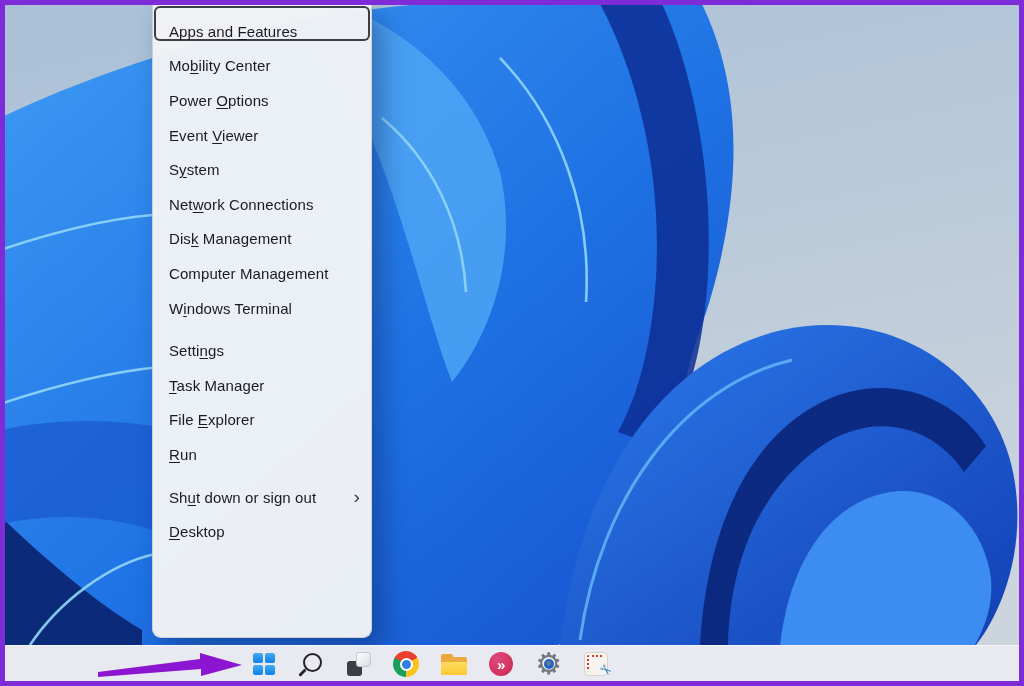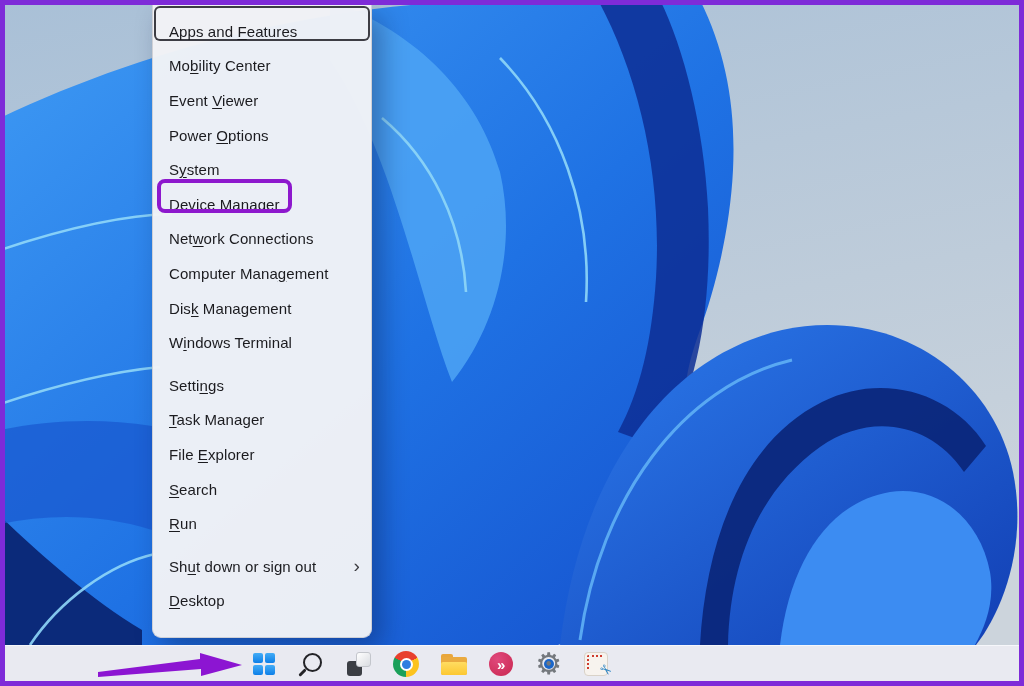--- a/index.html
+++ b/index.html
@@ -129,56 +129,49 @@
 </svg>
 
 <div class="context-menu">
     <div class="menu-item focused">
       <span>Apps and <u>F</u>eatures</span>
     </div>
     <div class="menu-item">
       <span>Mo<u>b</u>ility Center</span>
     </div>
     <div class="menu-item">
+      <span>Power <u>O</u>ptions</span>
+    </div>
+    <div class="menu-item">
       <span>Event <u>V</u>iewer</span>
     </div>
     <div class="menu-item">
-      <span>Power <u>O</u>ptions</span>
-    </div>
-    <div class="menu-item">
       <span>S<u>y</u>stem</span>
     </div>
     <div class="menu-item">
-      <span>Device <u>M</u>anager</span>
-      <div class="hl-box"></div>
-    </div>
-    <div class="menu-item">
       <span>Net<u>w</u>ork Connections</span>
     </div>
     <div class="menu-item">
+      <span>Dis<u>k</u> Management</span>
+    </div>
+    <div class="menu-item">
       <span>Computer Mana<u>g</u>ement</span>
     </div>
     <div class="menu-item">
-      <span>Dis<u>k</u> Management</span>
-    </div>
-    <div class="menu-item">
       <span>W<u>i</u>ndows Terminal</span>
     </div>
     <div class="menu-sep"></div>
     <div class="menu-item">
       <span>Setti<u>n</u>gs</span>
     </div>
     <div class="menu-item">
       <span><u>T</u>ask Manager</span>
     </div>
     <div class="menu-item">
       <span>File <u>E</u>xplorer</span>
-    </div>
-    <div class="menu-item">
-      <span><u>S</u>earch</span>
     </div>
     <div class="menu-item">
       <span><u>R</u>un</span>
     </div>
     <div class="menu-sep"></div>
     <div class="menu-item">
       <span>Sh<u>u</u>t down or sign out</span>
       <span class="chev">›</span>
     </div>
     <div class="menu-item">

